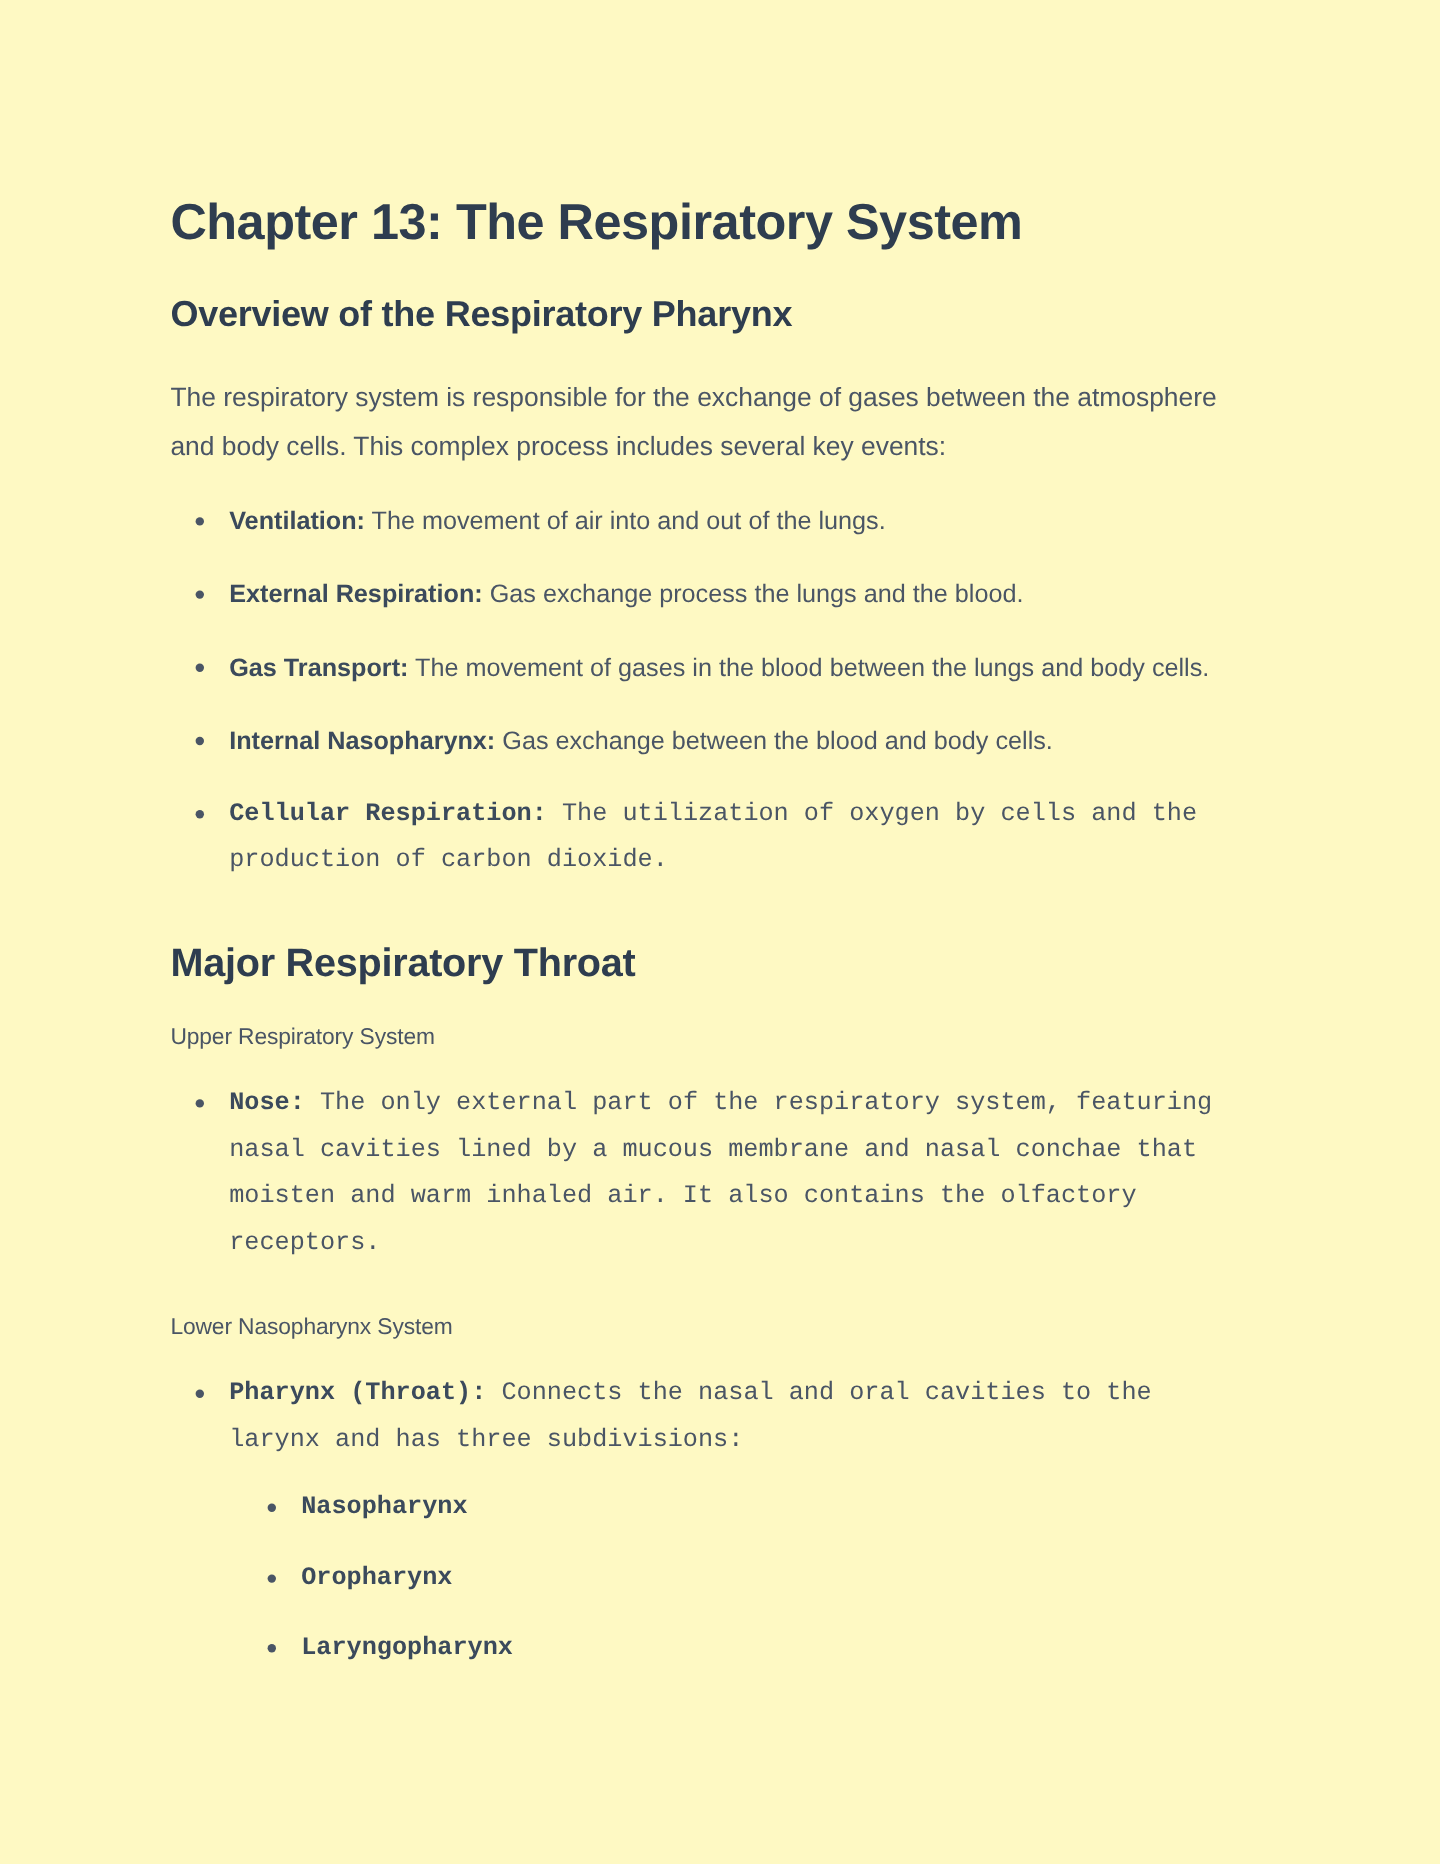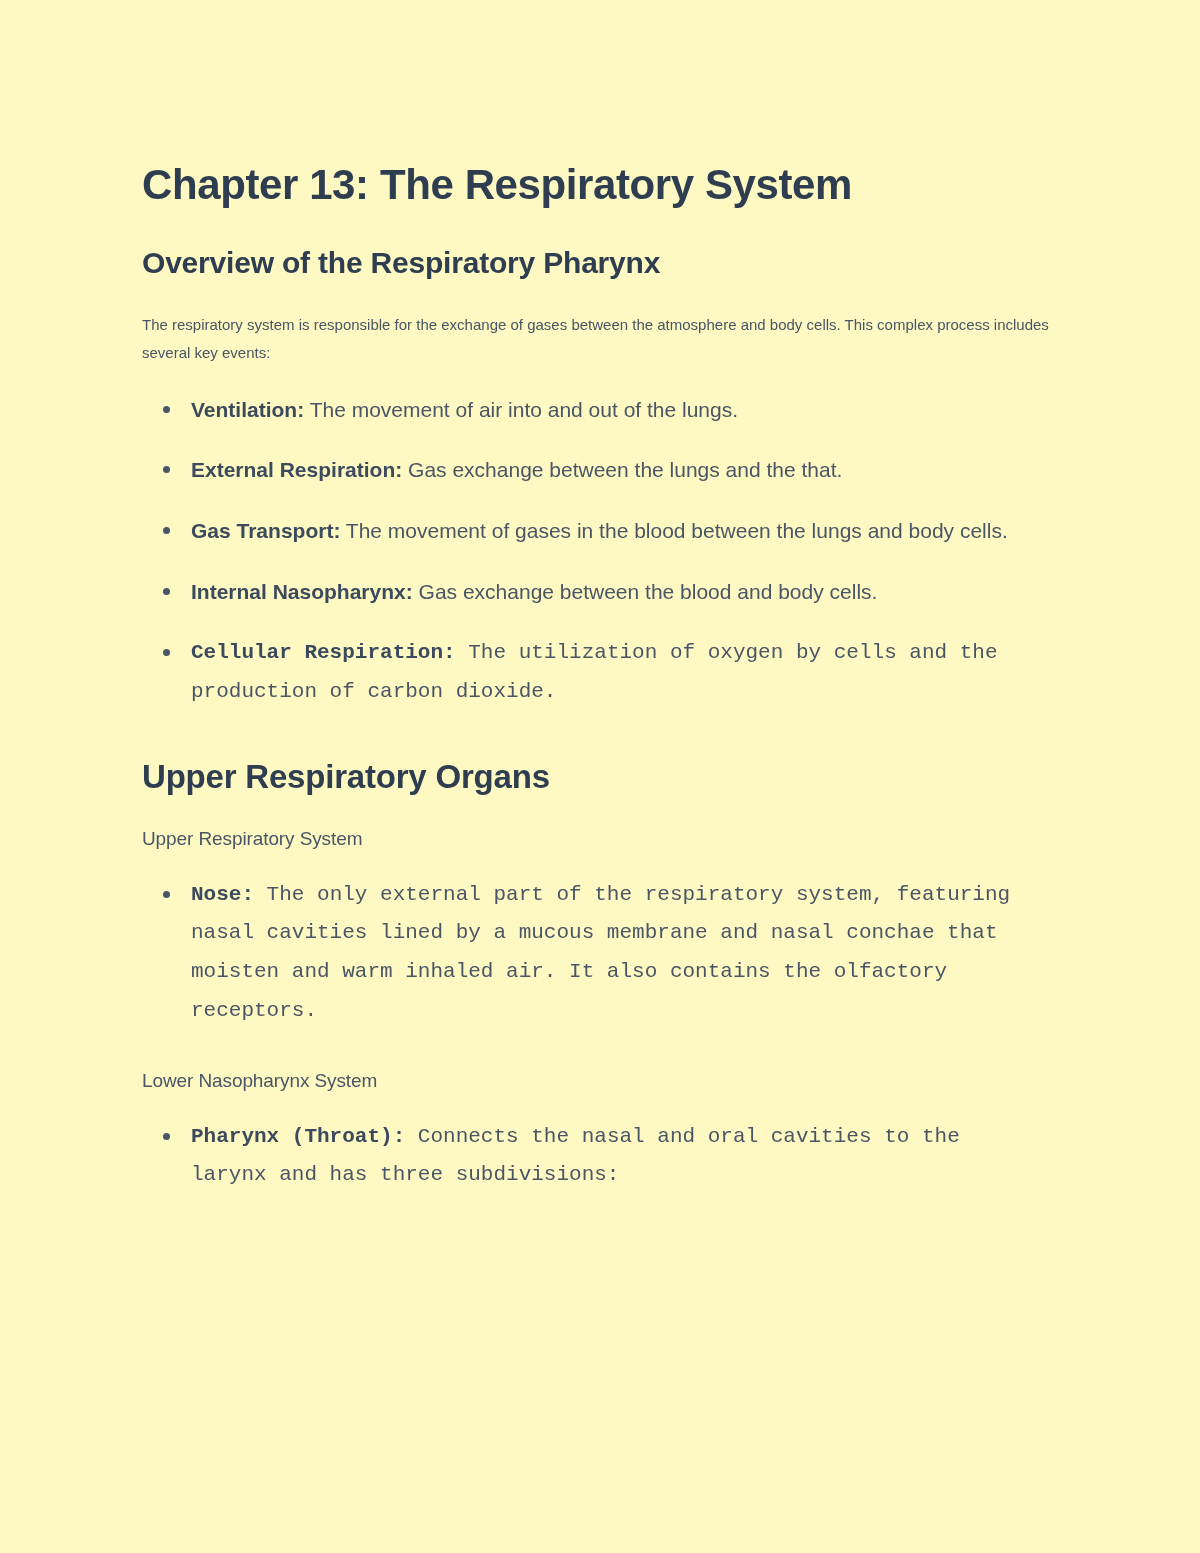--- a/index.html
+++ b/index.html
@@ -51,21 +51,21 @@
     letter-spacing: -0.1px;
     line-height: 1.3;
     margin: 0 0 24px 0;
   }
   .h3.second {
     margin-top: 38px;
   }
 
   
   .para {
-    font-size: 15px;
+    font-size: 22px;
     font-weight: 400;
     color: #4a5565;
     line-height: 1.85;
     margin: 0 0 24px 0;
     max-width: 915px;
   }
 
   
   ul.bullets {
     list-style: none;
@@ -143,54 +143,70 @@
 
     <p class="para">The respiratory system is responsible for the exchange of gases between the atmosphere and body cells. This complex process includes several key events:</p>
 
     <ul class="bullets">
       <li>
         <span class="dot"></span>
         <span class="lead">Ventilation:</span><span> The movement of air into and out of the lungs.</span>
       </li>
       <li>
         <span class="dot"></span>
-        <span class="lead">External Respiration:</span><span> Gas exchange between the lungs and the that.</span>
+        <span class="lead">External Respiration:</span><span> Gas exchange process the lungs and the blood.</span>
       </li>
       <li>
         <span class="dot"></span>
         <span class="lead">Gas Transport:</span><span> The movement of gases in the blood between the lungs and body cells.</span>
       </li>
       <li>
         <span class="dot"></span>
         <span class="lead">Internal Nasopharynx:</span><span> Gas exchange between the blood and body cells.</span>
       </li>
       <li>
         <span class="dot"></span>
         <span class="lead">Cellular Respiration:</span><span> The utilization of oxygen by cells and the production of carbon dioxide.</span>
       </li>
     </ul>
   </div>
 
   <div class="section-block">
 
-    <h2 class="h2 major">Upper Respiratory Organs</h2>
+    <h2 class="h2 major">Major Respiratory Throat</h2>
 
     <h3 class="h3">Upper Respiratory System</h3>
 
     <ul class="bullets">
       <li>
         <span class="dot"></span>
         <span class="lead">Nose:</span><span> The only external part of the respiratory system, featuring nasal cavities lined by a mucous membrane and nasal conchae that moisten and warm inhaled air. It also contains the olfactory receptors.</span>
       </li>
     </ul>
 
     <h3 class="h3 second">Lower Nasopharynx System</h3>
 
     <ul class="bullets">
       <li>
         <span class="dot"></span>
         <span class="lead">Pharynx (Throat):</span><span> Connects the nasal and oral cavities to the larynx and has three subdivisions:</span>
 
+        <div class="nested-wrap">
+          <ul class="subbullets">
+            <li>
+              <span class="dot"></span>
+              <span>Nasopharynx</span>
+            </li>
+            <li>
+              <span class="dot"></span>
+              <span>Oropharynx</span>
+            </li>
+            <li>
+              <span class="dot"></span>
+              <span>Laryngopharynx</span>
+            </li>
+          </ul>
+        </div>
       </li>
     </ul>
   </div>
 
 </div>
 
 </body></html>

